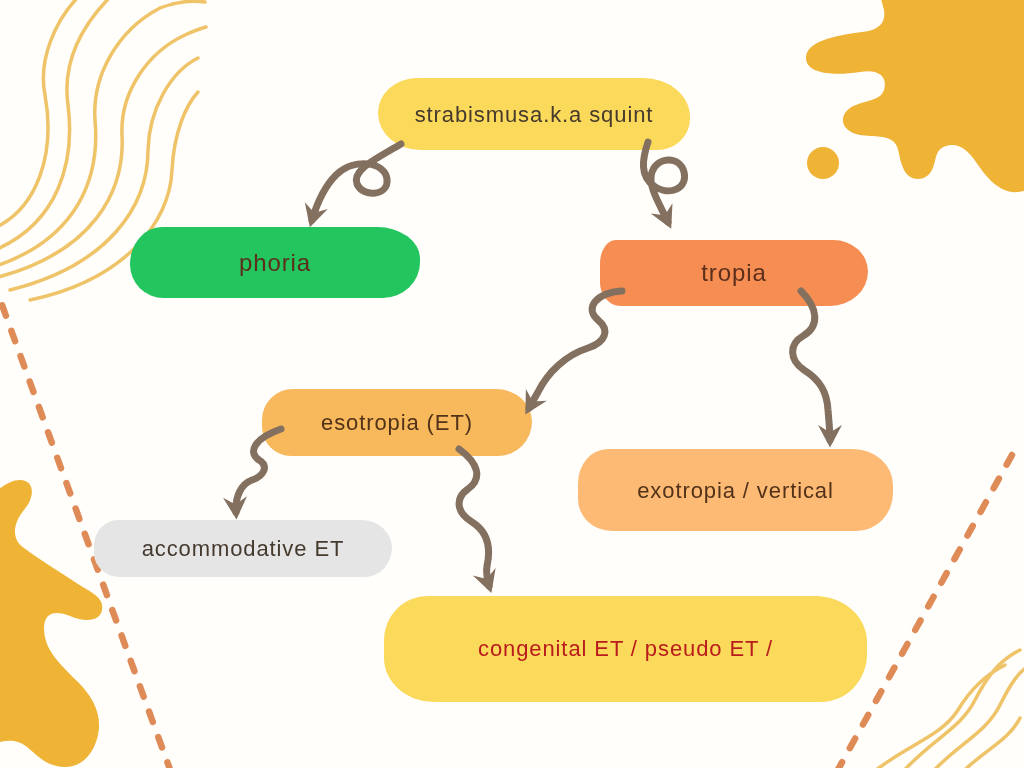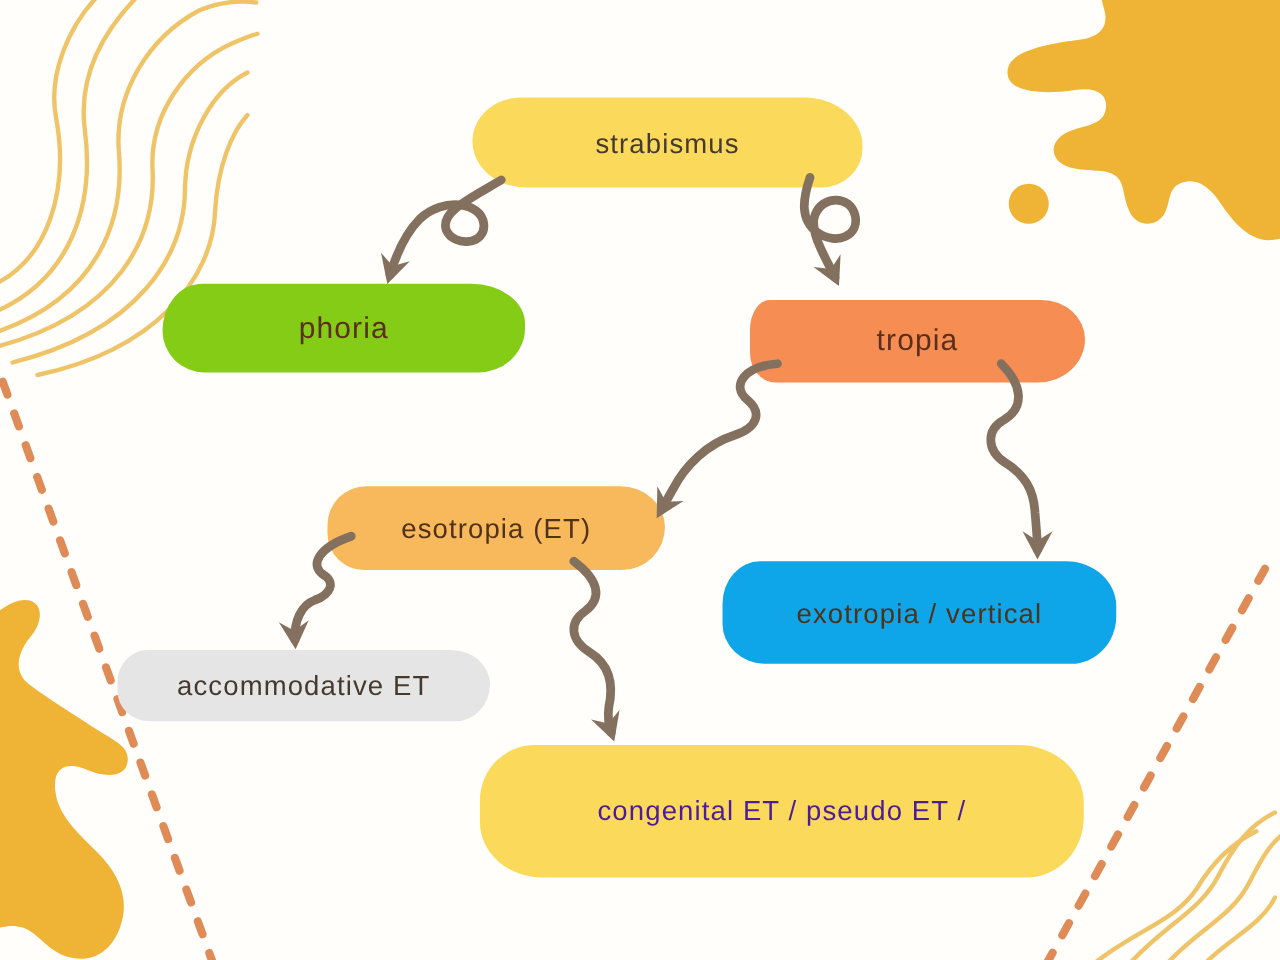--- a/index.html
+++ b/index.html
@@ -14,32 +14,32 @@
 
   .node {
     position:absolute; z-index:1;
     display:flex; flex-direction:row; align-items:center; justify-content:center;
     text-align:center; letter-spacing:0.9px; font-weight:500;
   }
   .node span { display:block; }
 
   .n-strabismus { left:378px; top:78px;  width:312px; height:72px;  background:#fbd95a;
     border-radius:40px 48px 34px 44px / 36px 40px 32px 38px; color:#453a2e; font-size:22px; line-height:31px; }
-  .n-phoria     { left:130px; top:227px; width:290px; height:71px;  background:#84cc16;
+  .n-phoria     { left:130px; top:227px; width:290px; height:71px;  background:#22c55e;
     border-radius:34px 46px 40px 36px / 40px 34px 38px 36px; color:#5c2f1d; font-size:24px; }
   .n-tropia     { left:600px; top:240px; width:268px; height:66px;  background:#f68e53;
     border-radius:20px 44px 48px 26px / 30px 40px 44px 30px; color:#5c2f1d; font-size:24px; }
   .n-esotropia  { left:262px; top:389px; width:270px; height:67px;  background:#f8b95c;
     border-radius:36px 42px 40px 34px / 36px 38px 40px 34px; color:#513219; font-size:22px; }
-  .n-exotropia  { left:578px; top:449px; width:315px; height:82px;  background:#0ea5e9;
+  .n-exotropia  { left:578px; top:449px; width:315px; height:82px;  background:#fdba74;
     border-radius:30px 40px 36px 34px / 34px 36px 38px 32px; color:#513219; font-size:22px; line-height:31px; }
   .n-accommodative { left:94px; top:520px; width:298px; height:57px; background:#e5e5e5;
     border-radius:26px 34px 30px 28px / 28px 30px 32px 26px; color:#453a2e; font-size:22px; }
   .n-congenital { left:384px; top:596px; width:483px; height:106px; background:#fbd95a;
-    border-radius:44px 52px 46px 50px / 44px 46px 48px 44px; color:#4c1d95; font-size:22px; line-height:32px; }
+    border-radius:44px 52px 46px 50px / 44px 46px 48px 44px; color:#b91c1c; font-size:22px; line-height:32px; }
 </style>
 </head>
 <body>
 
 <div class="canvas">
 
   <svg class="layer layer-deco" viewBox="0 0 1024 768">
     <g fill="none" stroke="#efc368" stroke-width="3.5" stroke-linecap="round">
       <path d="M -10 230 C 40 210 55 150 45 95 C 38 60 55 20 80 -5"></path>
       <path d="M -10 252 C 60 225 75 160 68 105 C 62 62 82 25 112 -5"></path>
@@ -74,20 +74,21 @@
     <g fill="none" stroke="#efc368" stroke-width="3.5" stroke-linecap="round">
       <path d="M 870 775 C 905 745 940 738 958 710 C 970 690 985 675 1005 665"></path>
       <path d="M 900 775 C 930 740 960 730 975 700 C 988 675 1000 660 1020 650"></path>
       <path d="M 930 775 C 955 745 985 735 1000 705 C 1010 685 1018 672 1030 665"></path>
       <path d="M 960 775 C 980 752 1008 742 1020 718"></path>
     </g>
   </svg>
 
   <div class="node n-strabismus">
     <span>strabismus</span>
+    <span>a.k.a squint</span>
   </div>
 
   <div class="node n-phoria">
     <span>phoria</span>
   </div>
 
   <div class="node n-tropia">
     <span>tropia</span>
   </div>
 

